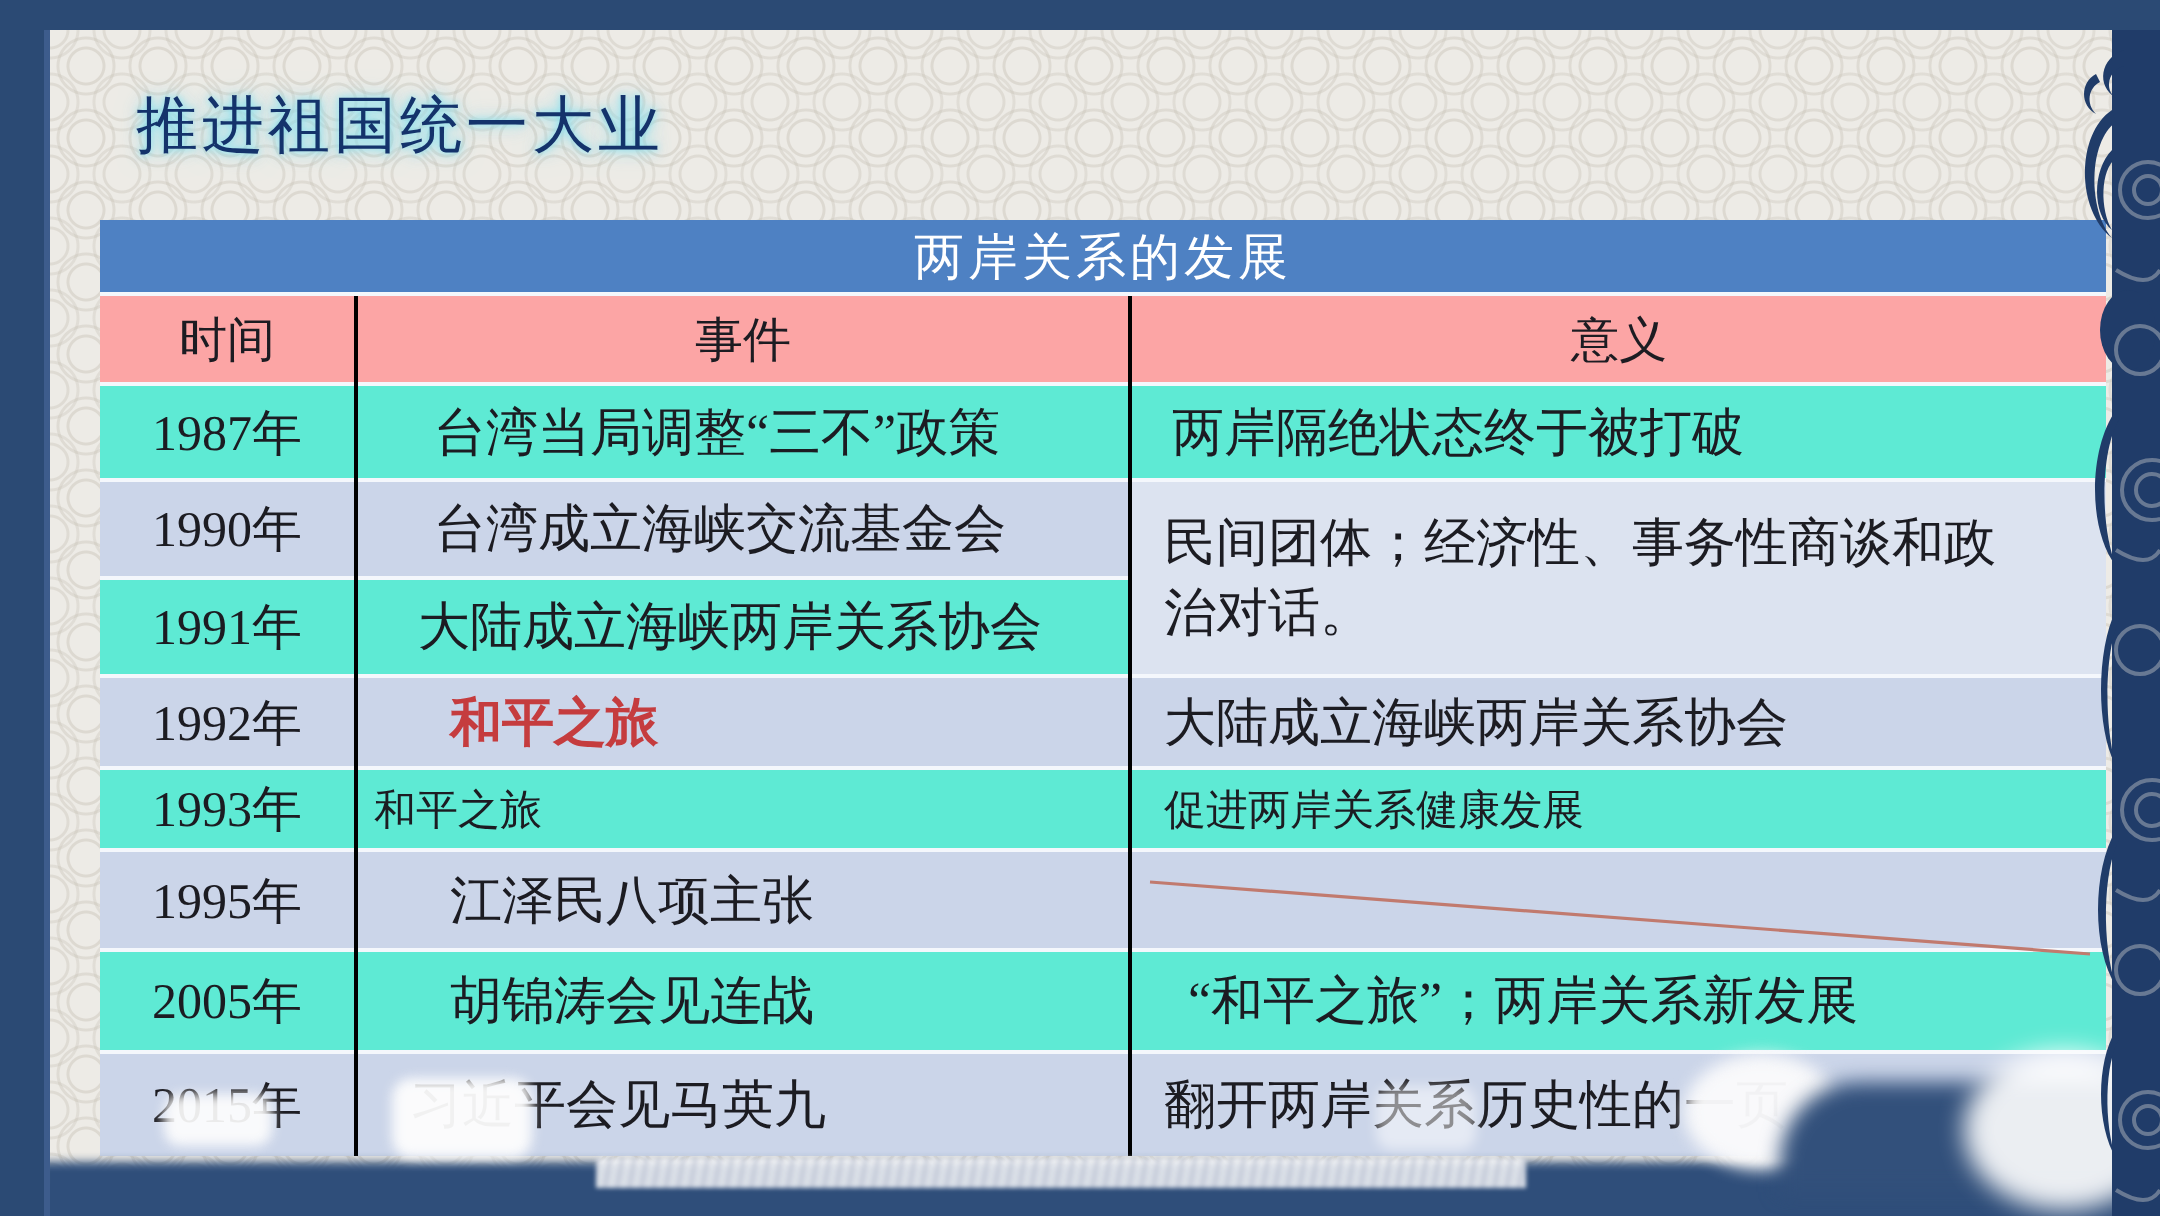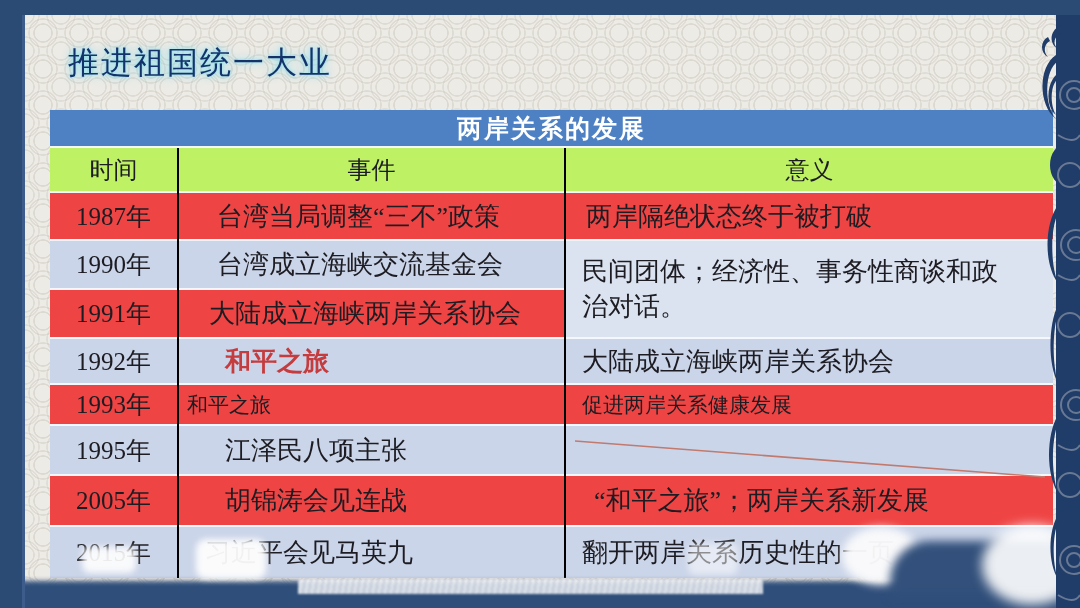--- a/index.html
+++ b/index.html
@@ -30,23 +30,23 @@
     position:absolute;left:68px;top:42px;z-index:2;
     font-size:31px;font-weight:normal;letter-spacing:2px;color:#14336b;
     text-shadow:0 0 3px rgba(139,224,238,.95),0 0 7px rgba(139,224,238,.85),0 0 12px rgba(139,224,238,.6);
   }
   
   .table-wrap{position:absolute;left:50px;top:110px;width:1003px;height:475px;overflow:hidden;z-index:1;}
   table.tbl{border-collapse:collapse;table-layout:fixed;width:1003px;color:#1c1c22;}
   .tbl td{padding:0;vertical-align:middle;font-size:26px;overflow:hidden;}
   .tbl td.bl{border-left:2px solid #000000;}
   .tbl tr.bt td{border-top:2px solid #f4f7fc;}
-  tr.ttl td{background:#4e81c3;color:#ffffff;font-weight:bold;font-size:25px;text-align:center;letter-spacing:2px;}
-  tr.colhead td{background:#bef264;font-size:24px;text-align:center;}
-  tr.r-light td{background:#ef4444;margin-left:42px;}
+  tr.ttl td{background:#4e81c3;color:#ffffff;font-weight:normal;font-size:25px;text-align:center;letter-spacing:2px;}
+  tr.colhead td{background:#fca5a5;font-size:24px;text-align:center;}
+  tr.r-light td{background:#5eead4;margin-left:42px;}
   tr.r-shade td{background:#cbd5e9;}
   td.merged{background:#dce3f0 !important;line-height:1.35;padding-right:36px;}
   td.tm{text-align:center;font-size:25px;}
   td.ev{padding-left:38px;}
   td.ev-indent{padding-left:46px;}
   td.ev-tight{padding-left:8px;}
   td.ev-2015{padding-left:26px;}
   td.sg{padding-left:16px;}
   td.sg-2005{padding-left:28px;}
   .small{font-size:21px !important;}

